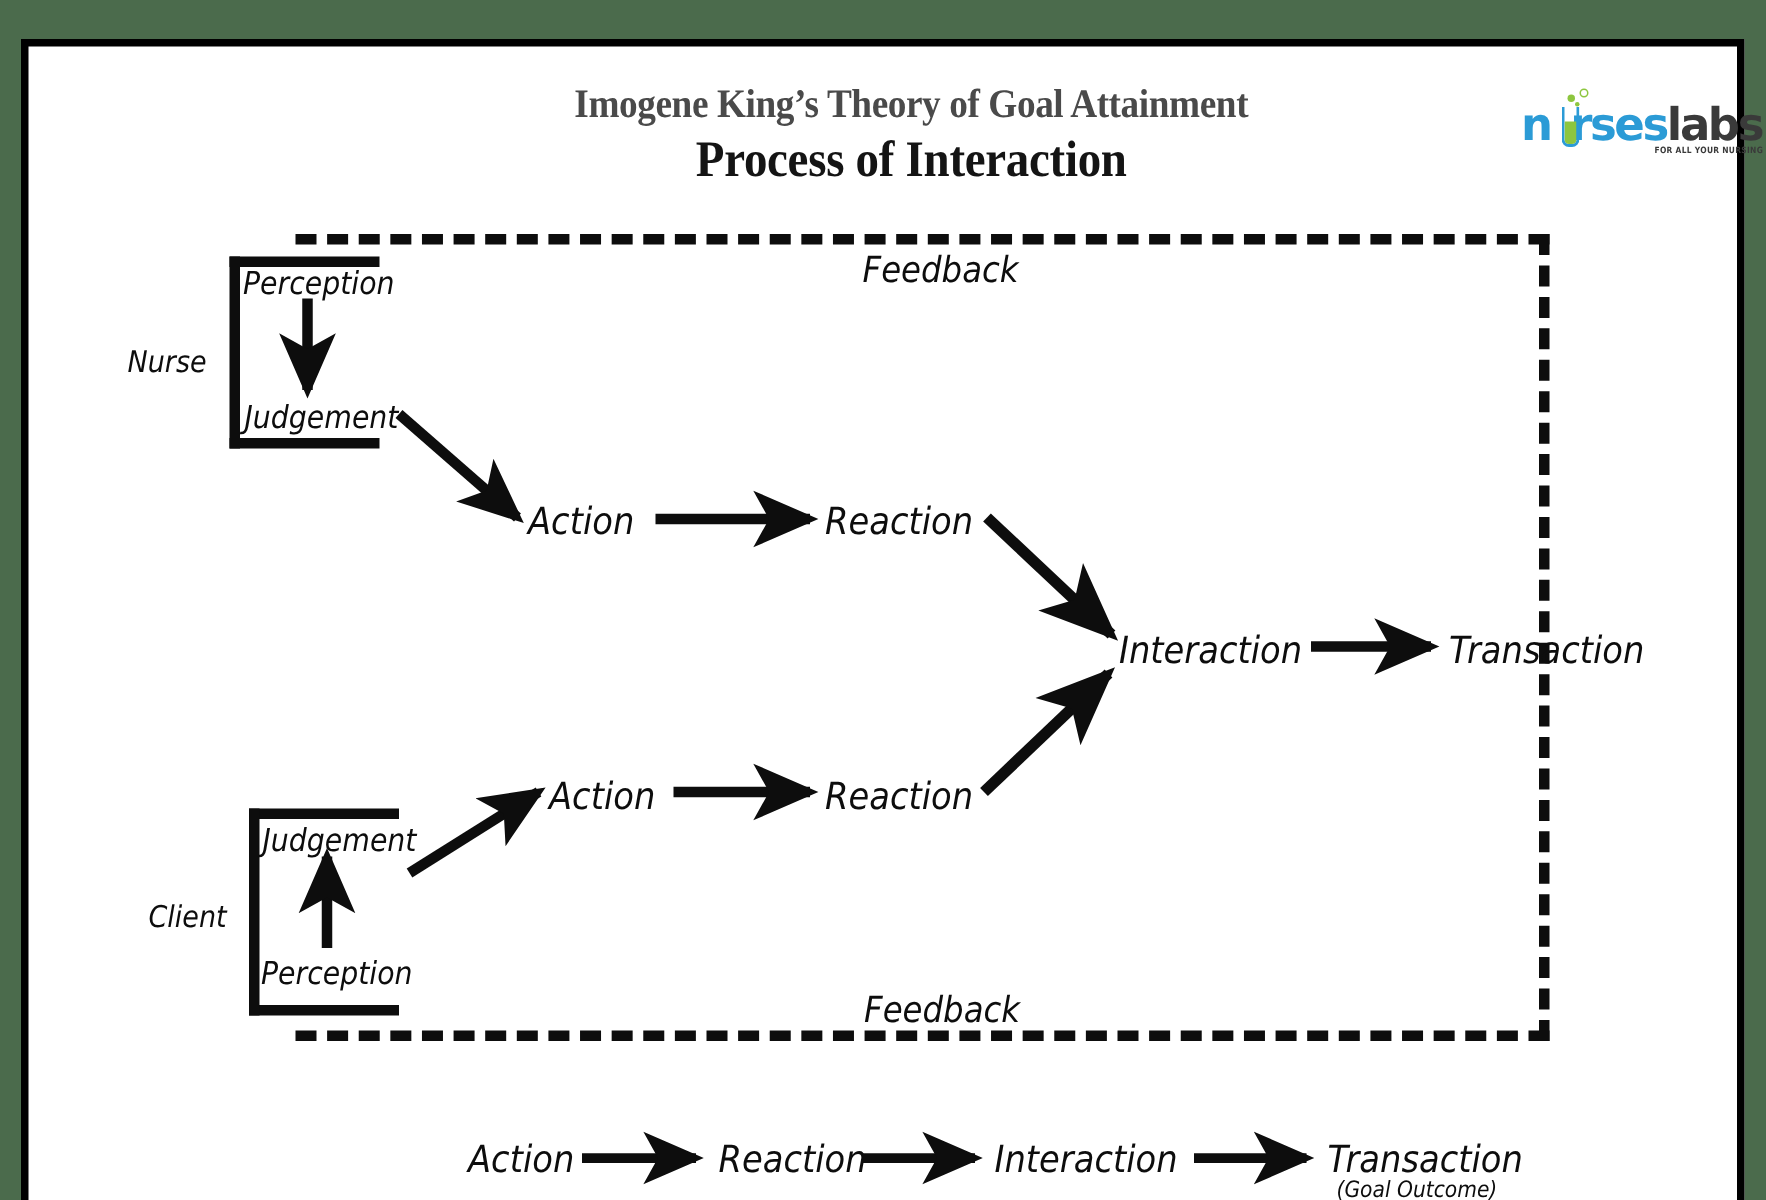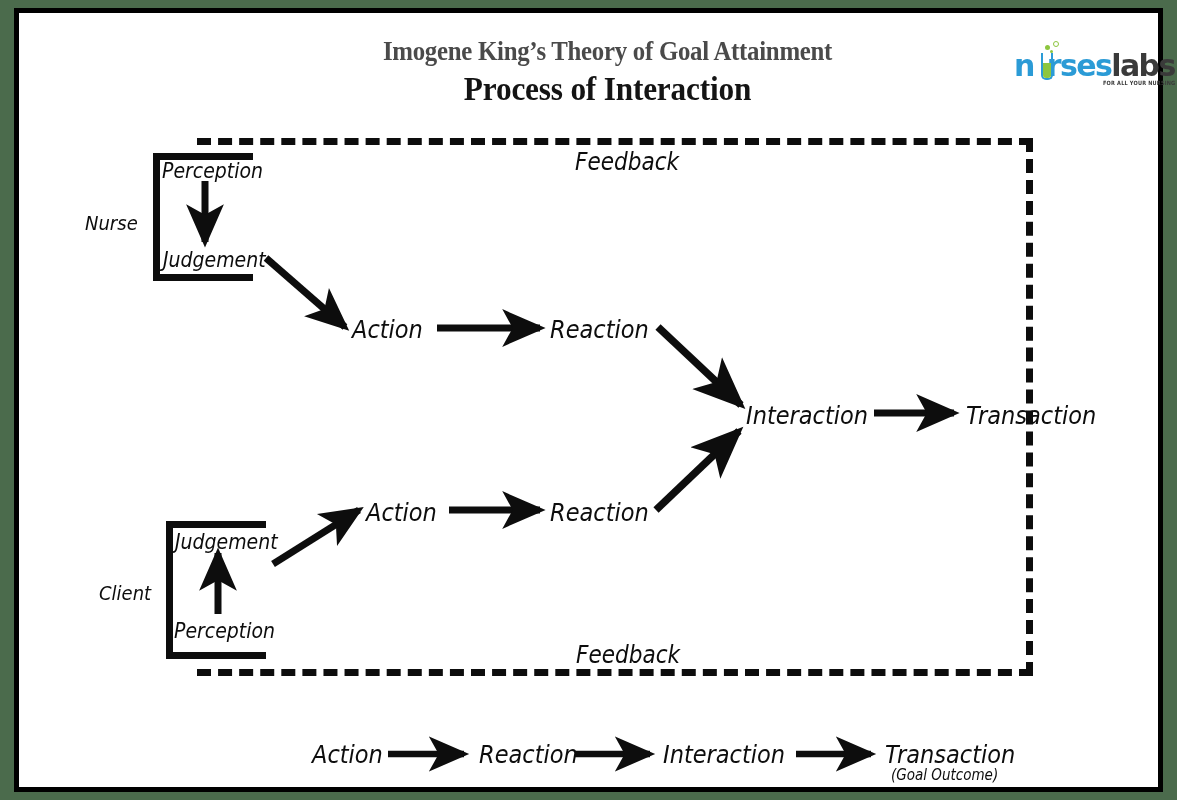--- a/index.html
+++ b/index.html
@@ -20,21 +20,21 @@
     left: 14px;
     top: 8px;
     width: 1149px;
     height: 784px;
     background: #ffffff;
     border: 5px solid #000000;
     box-sizing: border-box;
   }
   #canvas {
     position: absolute;
-    left: 0; top: 0;
+    left: 0; top: 18px;
     width: 1177px;
     height: 612px;
   }
 
   
   #title-block {
     position: absolute;
     left: 0;
     top: 24px;
     width: 1177px;

